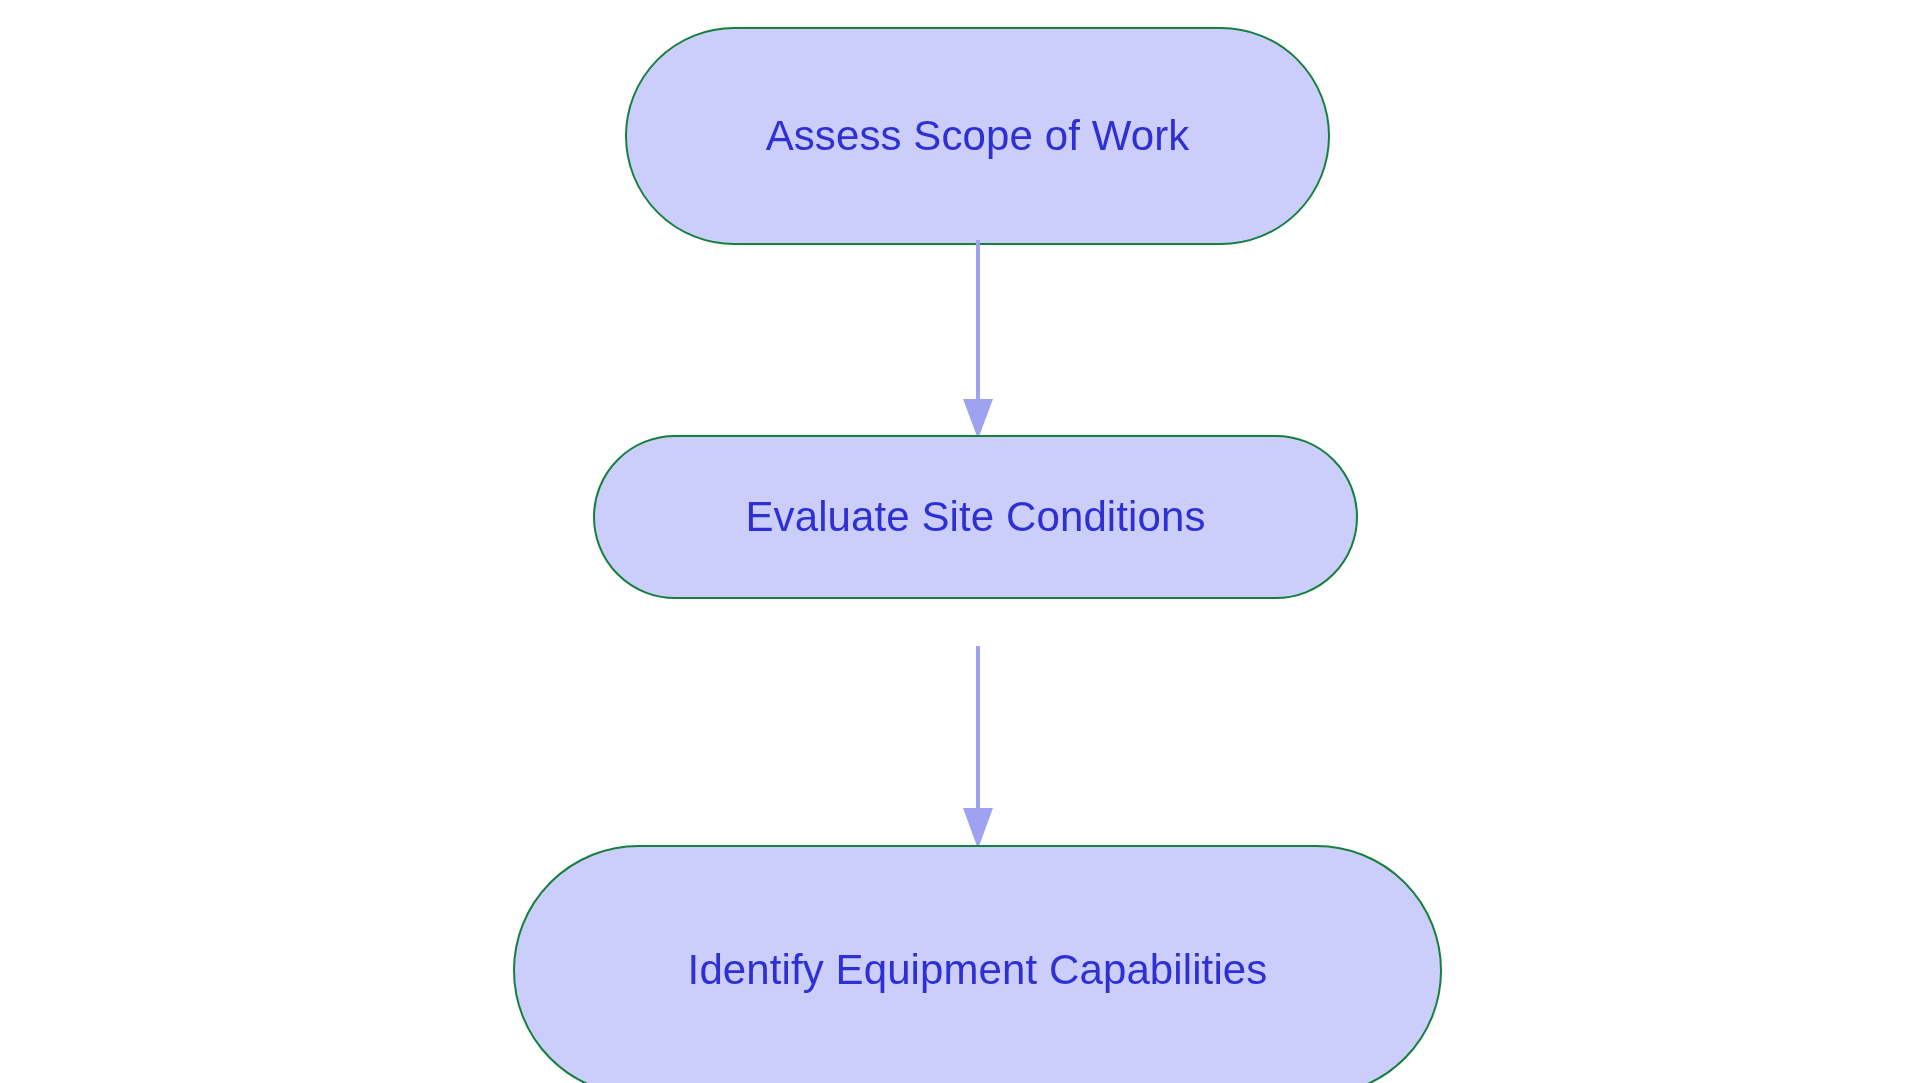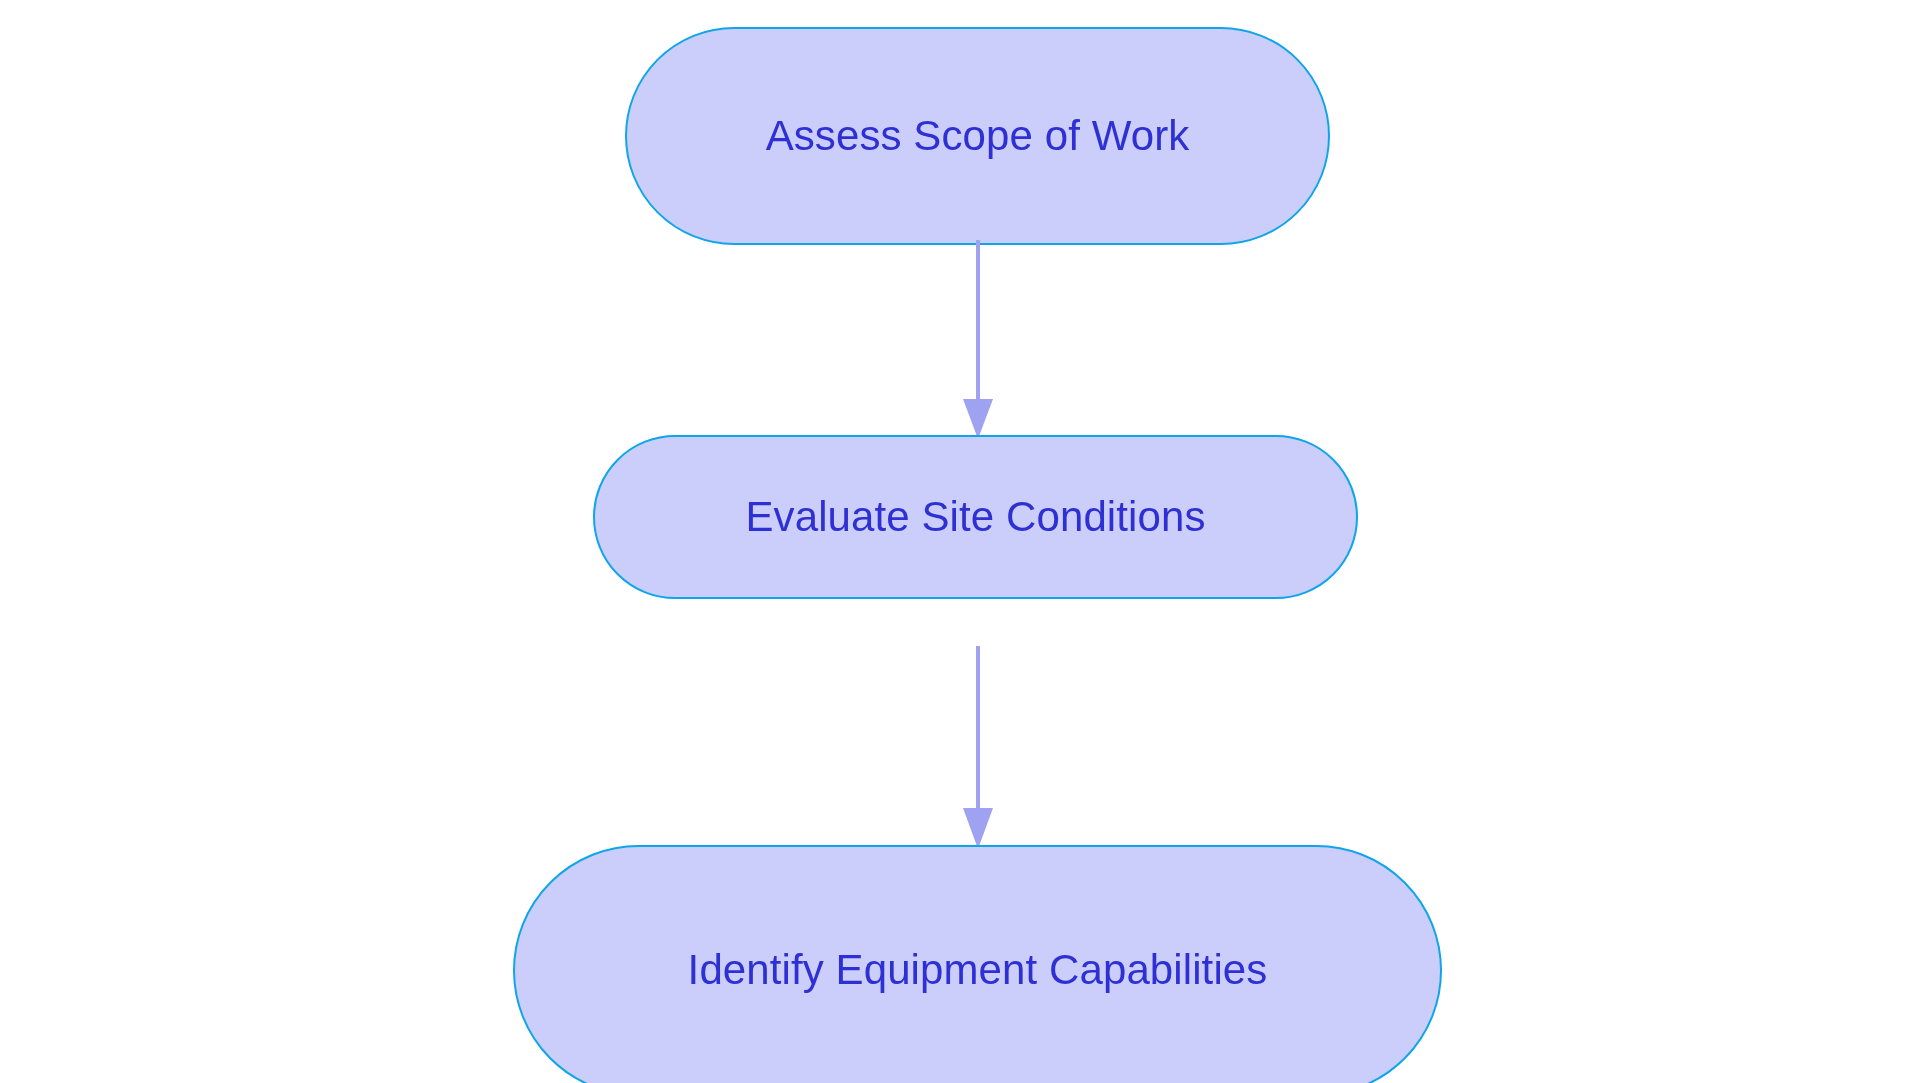--- a/index.html
+++ b/index.html
@@ -22,21 +22,21 @@
     background: #ffffff;
   }
 
   .flow-node {
     position: absolute;
     box-sizing: border-box;
     display: flex;
     align-items: center;
     justify-content: center;
     background: #cbcefb;
-    border: 2px solid #0ea5e9;
+    border: 2px solid #15803d;
     border-radius: 999px;
     text-align: center;
   }
 
   .flow-node-label {
     color: #2e30d4;
     font-family: "Liberation Sans", "DejaVu Sans", sans-serif;
     font-size: 42px;
     font-weight: 400;
     letter-spacing: 0.1px;

